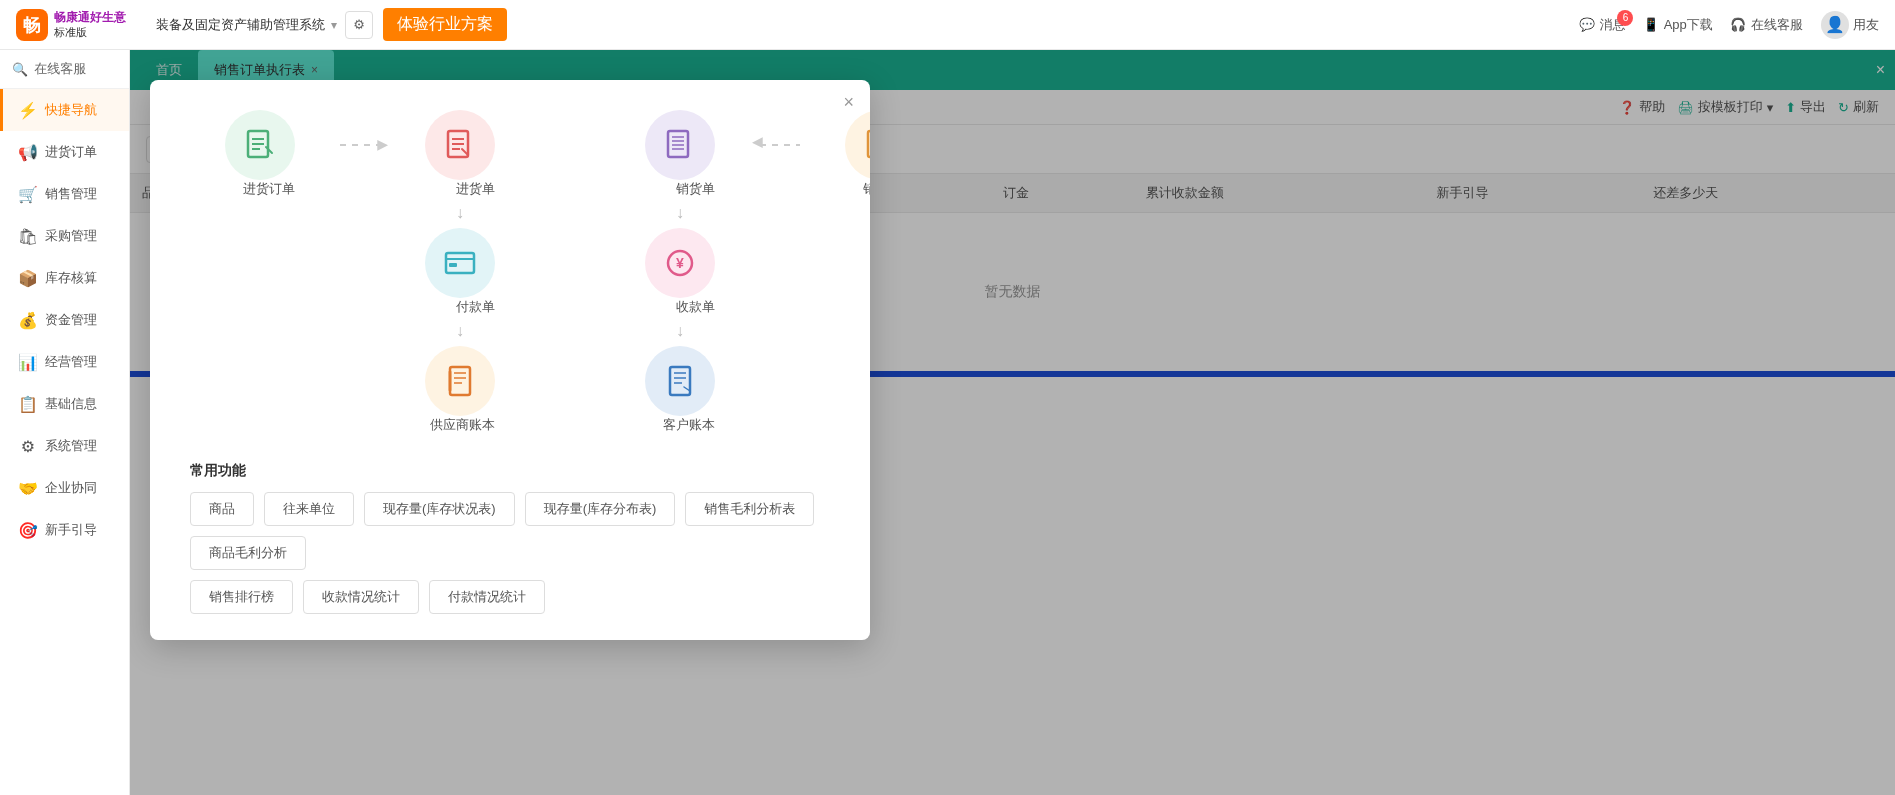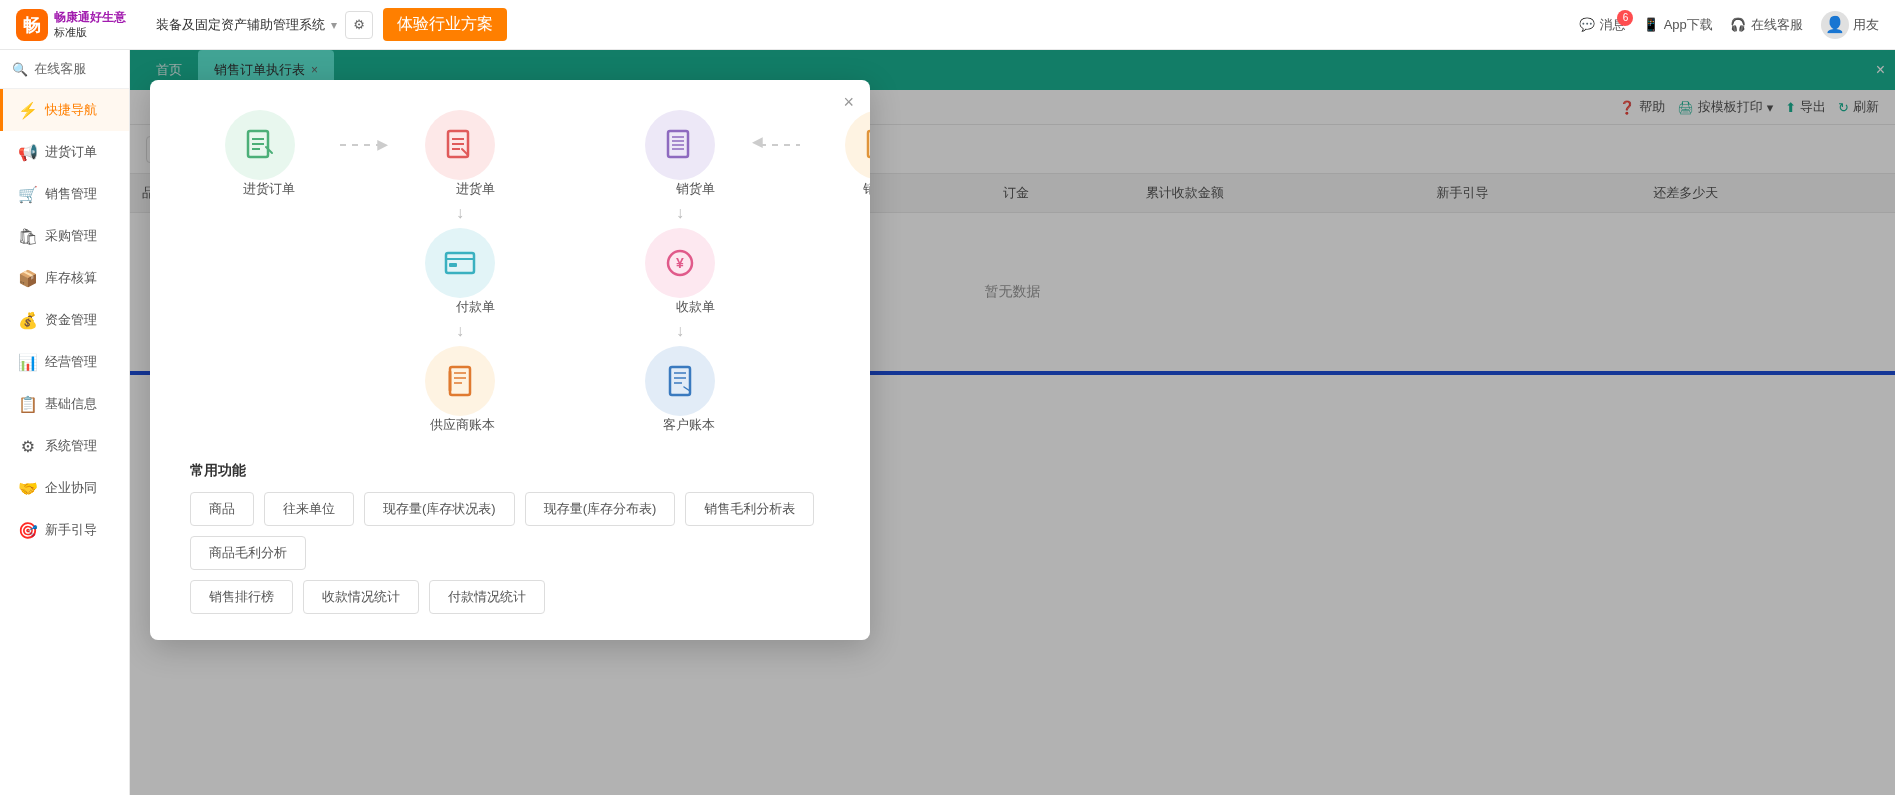--- a/index.html
+++ b/index.html
@@ -51,21 +51,21 @@
     .filter-date { border: 1px solid #ddd; border-radius: 4px; padding: 5px 10px; font-size: 13px; width: 120px; color: #999; display: flex; align-items: center; gap: 4px; }
     .filter-select { border: 1px solid #ddd; border-radius: 4px; padding: 5px 10px; font-size: 13px; width: 160px; color: #333; background: #fff; }
     .query-btn { background: #ff7f00; color: #fff; border: none; border-radius: 4px; padding: 6px 20px; font-size: 13px; cursor: pointer; }
     .setting-btn { background: #fff; color: #555; border: 1px solid #ddd; border-radius: 4px; padding: 6px 12px; font-size: 13px; cursor: pointer; }
     .more-conditions { color: #1ab394; font-size: 13px; cursor: pointer; display: flex; align-items: center; gap: 2px; }
 
     
     .table-area { flex: 1; overflow: auto; background: #fff; }
     .data-table { width: 100%; border-collapse: collapse; font-size: 13px; }
     .data-table th { background: #f5f5f5; padding: 10px 12px; text-align: left; border-bottom: 1px solid #e8e8e8; color: #555; white-space: nowrap; font-weight: normal; }
-    .data-table td { padding: 10px 20px; border-bottom: 4px solid #1d4ed8; color: #333; }
+    .data-table td { padding: 10px 20px; border-bottom: 6px solid #1d4ed8; color: #333; }
     .empty-state { text-align: center; padding: 60px; color: #999; font-size: 14px; }
 
     
     .modal-overlay { position: absolute; top: 0; left: 0; right: 0; bottom: 0; background: rgba(0,0,0,0.3); z-index: 100; display: flex; align-items: flex-start; justify-content: flex-start; }
     .modal-box { background: #fff; border-radius: 8px; padding: 30px 40px; margin: 30px 20px; width: 720px; box-shadow: 0 8px 32px rgba(0,0,0,0.2); position: relative; overflow-y: auto; max-height: 560px; }
     .modal-close-x { position: absolute; top: 12px; right: 16px; font-size: 18px; color: #999; cursor: pointer; }
     .flow-node { display: flex; flex-direction: column; align-items: flex-end; }
     .flow-node .circle { width: 70px; height: 70px; border-radius: 50%; display: flex; align-items: center; justify-content: center; font-size: 28px; }
     .flow-node .node-label { font-size: 13px; color: #555; }
 

